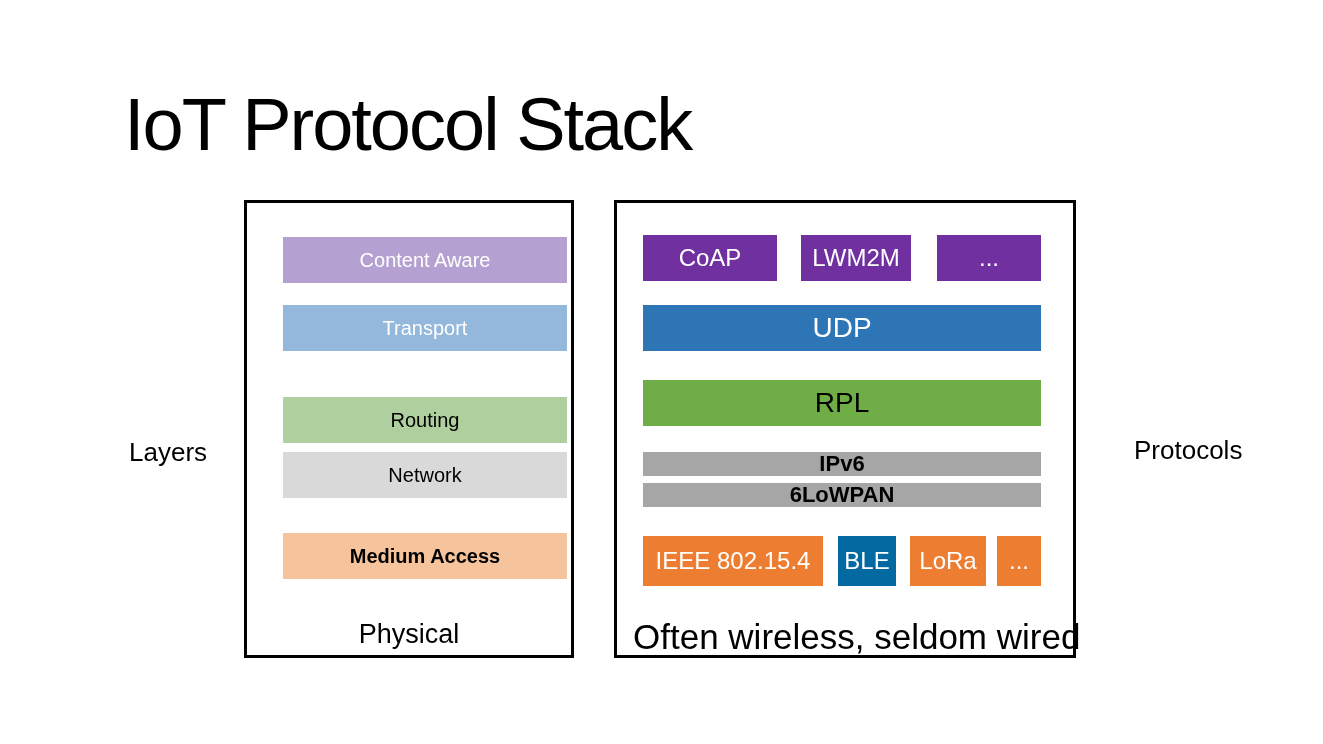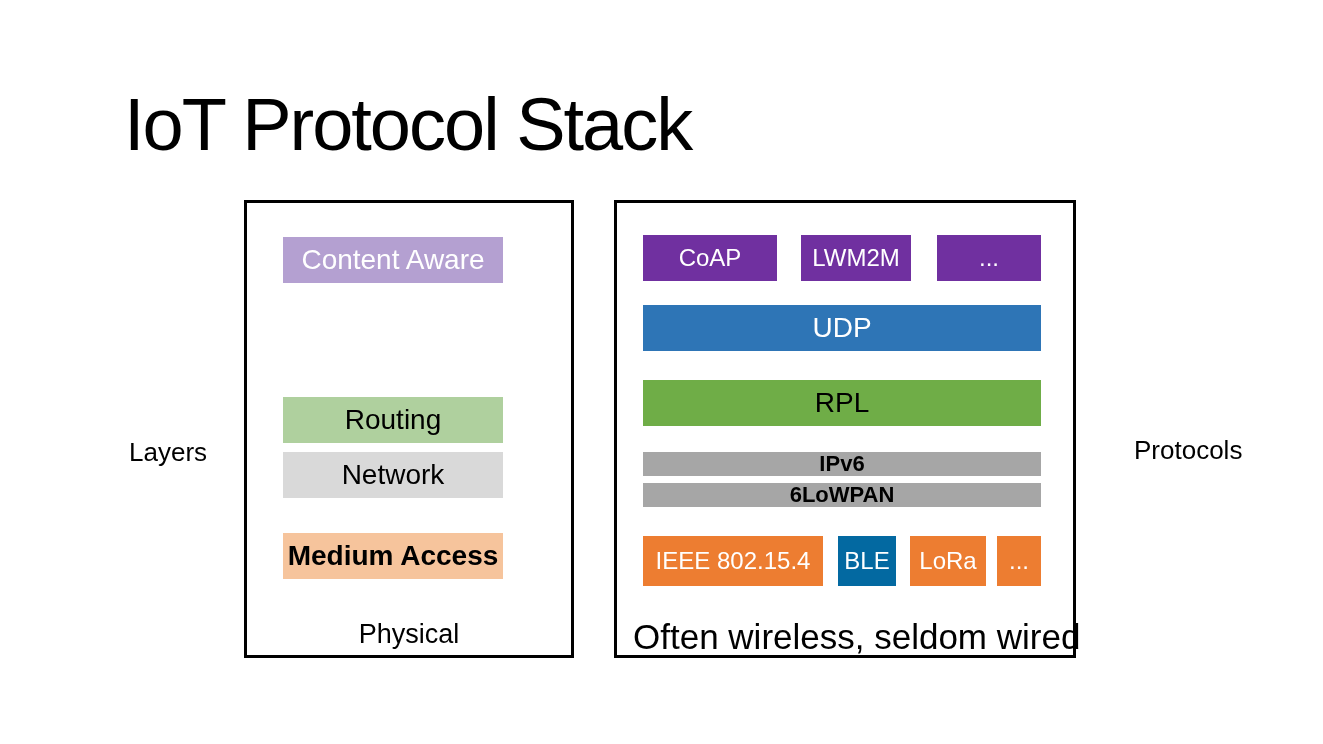--- a/index.html
+++ b/index.html
@@ -26,21 +26,21 @@
   }
   .box.left-box  { left: 232px; width: 330px; }
   .box.right-box { left: 602px; width: 462px; text-decoration: underline; }
 
   .bar {
     position: absolute; display: flex; align-items: center; justify-content: center;
     white-space: nowrap;
   }
 
   
-  .lbar { left: 36px; width: 220px; height: 46px; font-size: 28px; }
+  .lbar { left: 36px; width: 284px; height: 46px; font-size: 20px; }
   .lbar.n0 { top: 34px; }
   .lbar.n1 { top: 102px; }
   .lbar.n2 { top: 194px; }
   .lbar.n3 { top: 249px; }
   .lbar.n4 { top: 330px; font-weight: bold; }
 
   .phys-label {
     position: absolute; top: 404px; left: 0; width: 100%;
     text-align: center; font-size: 27px; color: #000000;
   }
@@ -74,20 +74,21 @@
 
 <div class="stage">
 
   <div class="title">IoT Protocol Stack</div>
 
   <div class="side-label left">Layers</div>
   <div class="side-label right">Protocols</div>
 
   <div class="box left-box">
     <div class="bar lbar n0" style="background-color: rgb(180, 160, 209); color: rgb(255, 255, 255);">Content Aware</div>
+    <div class="bar lbar n1" style="background-color: rgb(148, 183, 220); color: rgb(255, 255, 255);">Transport</div>
     <div class="bar lbar n2" style="background-color: rgb(175, 208, 158); color: rgb(0, 0, 0);">Routing</div>
     <div class="bar lbar n3" style="background-color: rgb(217, 217, 217); color: rgb(0, 0, 0);">Network</div>
     <div class="bar lbar n4" style="background-color: rgb(246, 196, 156); color: rgb(0, 0, 0);">Medium Access</div>
     <div class="phys-label">Physical</div>
   </div>
 
   <div class="box right-box">
     <div class="bar app-bar n0" style="background-color: rgb(112, 48, 160); color: rgb(255, 255, 255);">CoAP</div>
     <div class="bar app-bar n1" style="background-color: rgb(112, 48, 160); color: rgb(255, 255, 255);">LWM2M</div>
     <div class="bar app-bar n2" style="background-color: rgb(112, 48, 160); color: rgb(255, 255, 255);">...</div>

